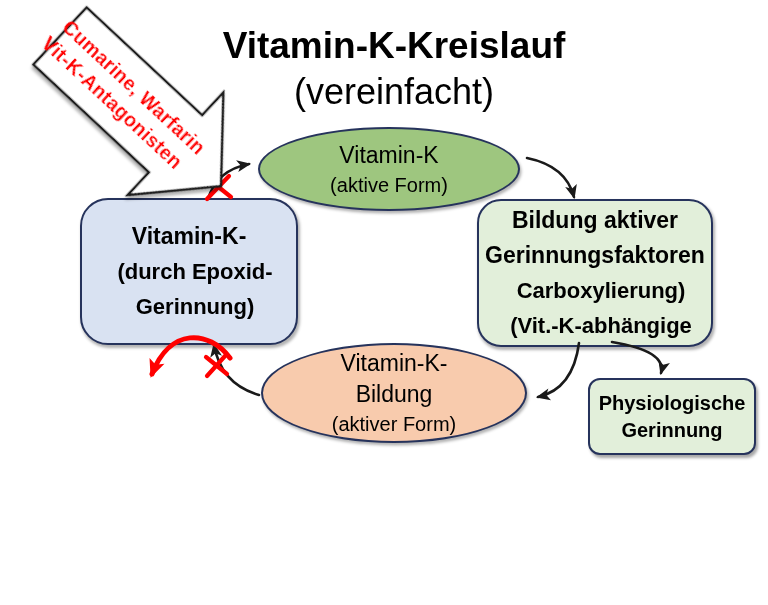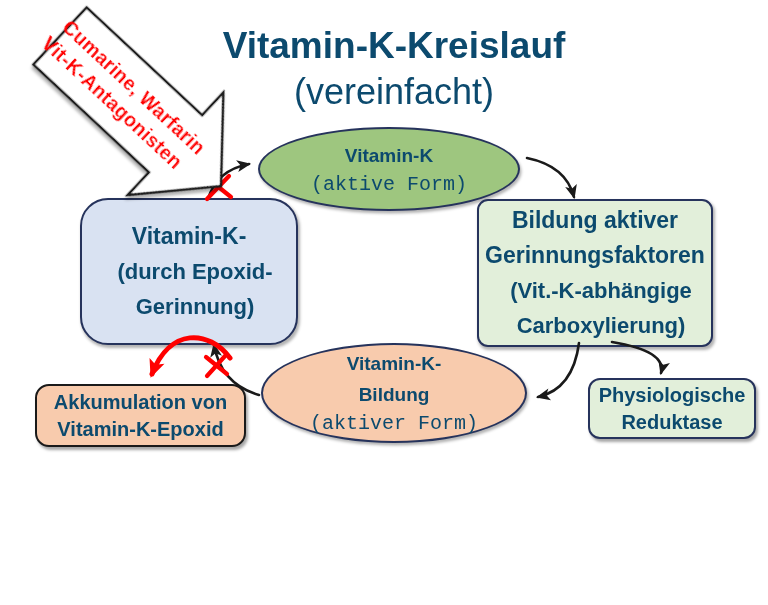--- a/index.html
+++ b/index.html
@@ -1,18 +1,18 @@
 <!DOCTYPE html>
 <html style="--active-ellipse-fill: #9EC67F; --inactive-ellipse-fill: #F8CBAD; --regeneration-fill: #D9E2F2; --factors-fill: #E2EFDA; --akkumulation-fill: #F8CBAD; --physiologische-fill: #E2EFDA; --shape-border: #26335C; --akkumulation-border: #1A1A1A; --inhibitor-color: #FF0000; --arrow-color: #1A1A1A;"><head>
 <meta charset="utf-8">
 <style>
   html,body { margin:0; padding:0; background:#ffffff; }
   #diagram {
     position:relative; width:768px; height:605px; background:#ffffff;
-    font-family:"Liberation Sans", sans-serif; color:#0c4a6e; overflow:hidden;
+    font-family:"Liberation Sans", sans-serif; color:#000000; overflow:hidden;
   }
   .title-block { position:absolute; left:10px; top:22px; width:768px; text-align:center; }
   .title-main { font-size:37px; font-weight:bold; line-height:1.3; }
   .title-sub  { font-size:36px; font-weight:normal; line-height:1.2; }
 
   .shape {
     position:absolute; display:flex; flex-direction:column;
     align-items:center; justify-content:center; text-align:center;
     box-sizing:border-box;
   }
@@ -28,40 +28,40 @@
     border:2.5px solid var(--shape-border,#26335C);
     box-shadow:1.5px 2.5px 3px rgba(0,0,0,.30);
   }
   .node-regeneration {
     left:80px; top:198px; width:218px; height:147px; border-radius:28px;
     background:var(--regeneration-fill,#D9E2F2);
     border:2.5px solid var(--shape-border,#26335C);
     box-shadow:1.5px 2.5px 3px rgba(0,0,0,.30);
   }
   .node-faktoren {
-    left:477px; top:199px; width:236px; height:148px; border-radius:11px;
+    left:477px; top:199px; width:236px; height:148px; border-radius:24px;
     background:var(--factors-fill,#E2EFDA);
     border:2.5px solid var(--shape-border,#26335C);
     box-shadow:1.5px 2.5px 3px rgba(0,0,0,.30);
   }
   .node-akkumulation {
     left:35px; top:384px; width:211px; height:63px; border-radius:14px;
     background:var(--akkumulation-fill,#F8CBAD);
     border:2.5px solid var(--akkumulation-border,#1A1A1A);
     box-shadow:2px 3px 3px rgba(0,0,0,.35);
   }
   .node-physiologische {
-    left:588px; top:378px; width:168px; height:61px; border-radius:12px;
+    left:588px; top:378px; width:168px; height:77px; border-radius:12px;
     background:var(--physiologische-fill,#E2EFDA);
     border:2.5px solid var(--shape-border,#26335C);
     box-shadow:2px 3px 3px rgba(0,0,0,.35);
   }
 
-  .l-big-b   { font-size:19px; font-weight:bold;  line-height:31px; white-space:nowrap; }
-  .l-big     { font-size:20px; font-weight:normal;line-height:28px; white-space:nowrap;font-family:Liberation Mono, monospace; }
+  .l-big-b   { font-size:23px; font-weight:normal;  line-height:31px; white-space:nowrap; }
+  .l-big     { font-size:20px; font-weight:normal;line-height:28px; white-space:nowrap; }
   .l-box-b   { font-size:23px; font-weight:bold;  line-height:35px; white-space:nowrap; }
   .l-box     { font-size:22px; font-weight:bold;line-height:35px; white-space:nowrap;margin-left:12px; }
   .l-small-b { font-size:20px; font-weight:bold;  line-height:27px; white-space:nowrap; }
 
   #arrow-layer { position:absolute; left:0; top:0; width:768px; height:605px; pointer-events:none; }
   .curve { fill:none; stroke:var(--arrow-color,#1A1A1A); stroke-width:2.6px; stroke-linecap:round; }
   .curve-red { fill:none; stroke:var(--inhibitor-color,#FF0000); stroke-width:5px; stroke-linecap:round; }
   .xmark { fill:none; stroke:var(--inhibitor-color,#FF0000); stroke-width:4.2px; stroke-linecap:round; }
   .ah-fill { fill:var(--arrow-color,#1A1A1A); }
   .ahr-fill { fill:var(--inhibitor-color,#FF0000); }
@@ -88,38 +88,34 @@
 
   <div class="shape node-regeneration">
     <div class="l-box-b">Vitamin-K-</div>
     <div class="l-box">(durch Epoxid-</div>
     <div class="l-box">Gerinnung)</div>
   </div>
 
   <div class="shape node-faktoren">
     <div class="l-box-b">Bildung aktiver</div>
     <div class="l-box-b">Gerinnungsfaktoren</div>
+    <div class="l-box">Carboxylierung)</div>
     <div class="l-box">(Vit.-K-abhängige</div>
-    <div class="l-box">Carboxylierung)</div>
   </div>
 
   <div class="shape node-epoxid">
     <div class="l-big-b">Vitamin-K-</div>
     <div class="l-big-b">Bildung</div>
     <div class="l-big">(aktiver Form)</div>
   </div>
 
-  <div class="shape node-akkumulation">
-    <div class="l-small-b">Akkumulation von</div>
-    <div class="l-small-b">Vitamin-K-Epoxid</div>
-  </div>
 
   <div class="shape node-physiologische">
     <div class="l-small-b">Physiologische</div>
-    <div class="l-small-b">Reduktase</div>
+    <div class="l-small-b">Gerinnung</div>
   </div>
 
   <svg id="arrow-layer" viewBox="0 0 768 605">
     <defs>
       <marker id="ah" markerUnits="userSpaceOnUse" markerWidth="16" markerHeight="14" refX="13" refY="7" orient="auto">
         <path d="M1,1 L15,7 L1,13 L4.5,7 Z" class="ah-fill"></path>
       </marker>
       <marker id="ahr" markerUnits="userSpaceOnUse" markerWidth="20" markerHeight="18" refX="15" refY="9" orient="auto">
         <path d="M1,1 L19,9 L1,17 L5,9 Z" class="ahr-fill"></path>
       </marker>

